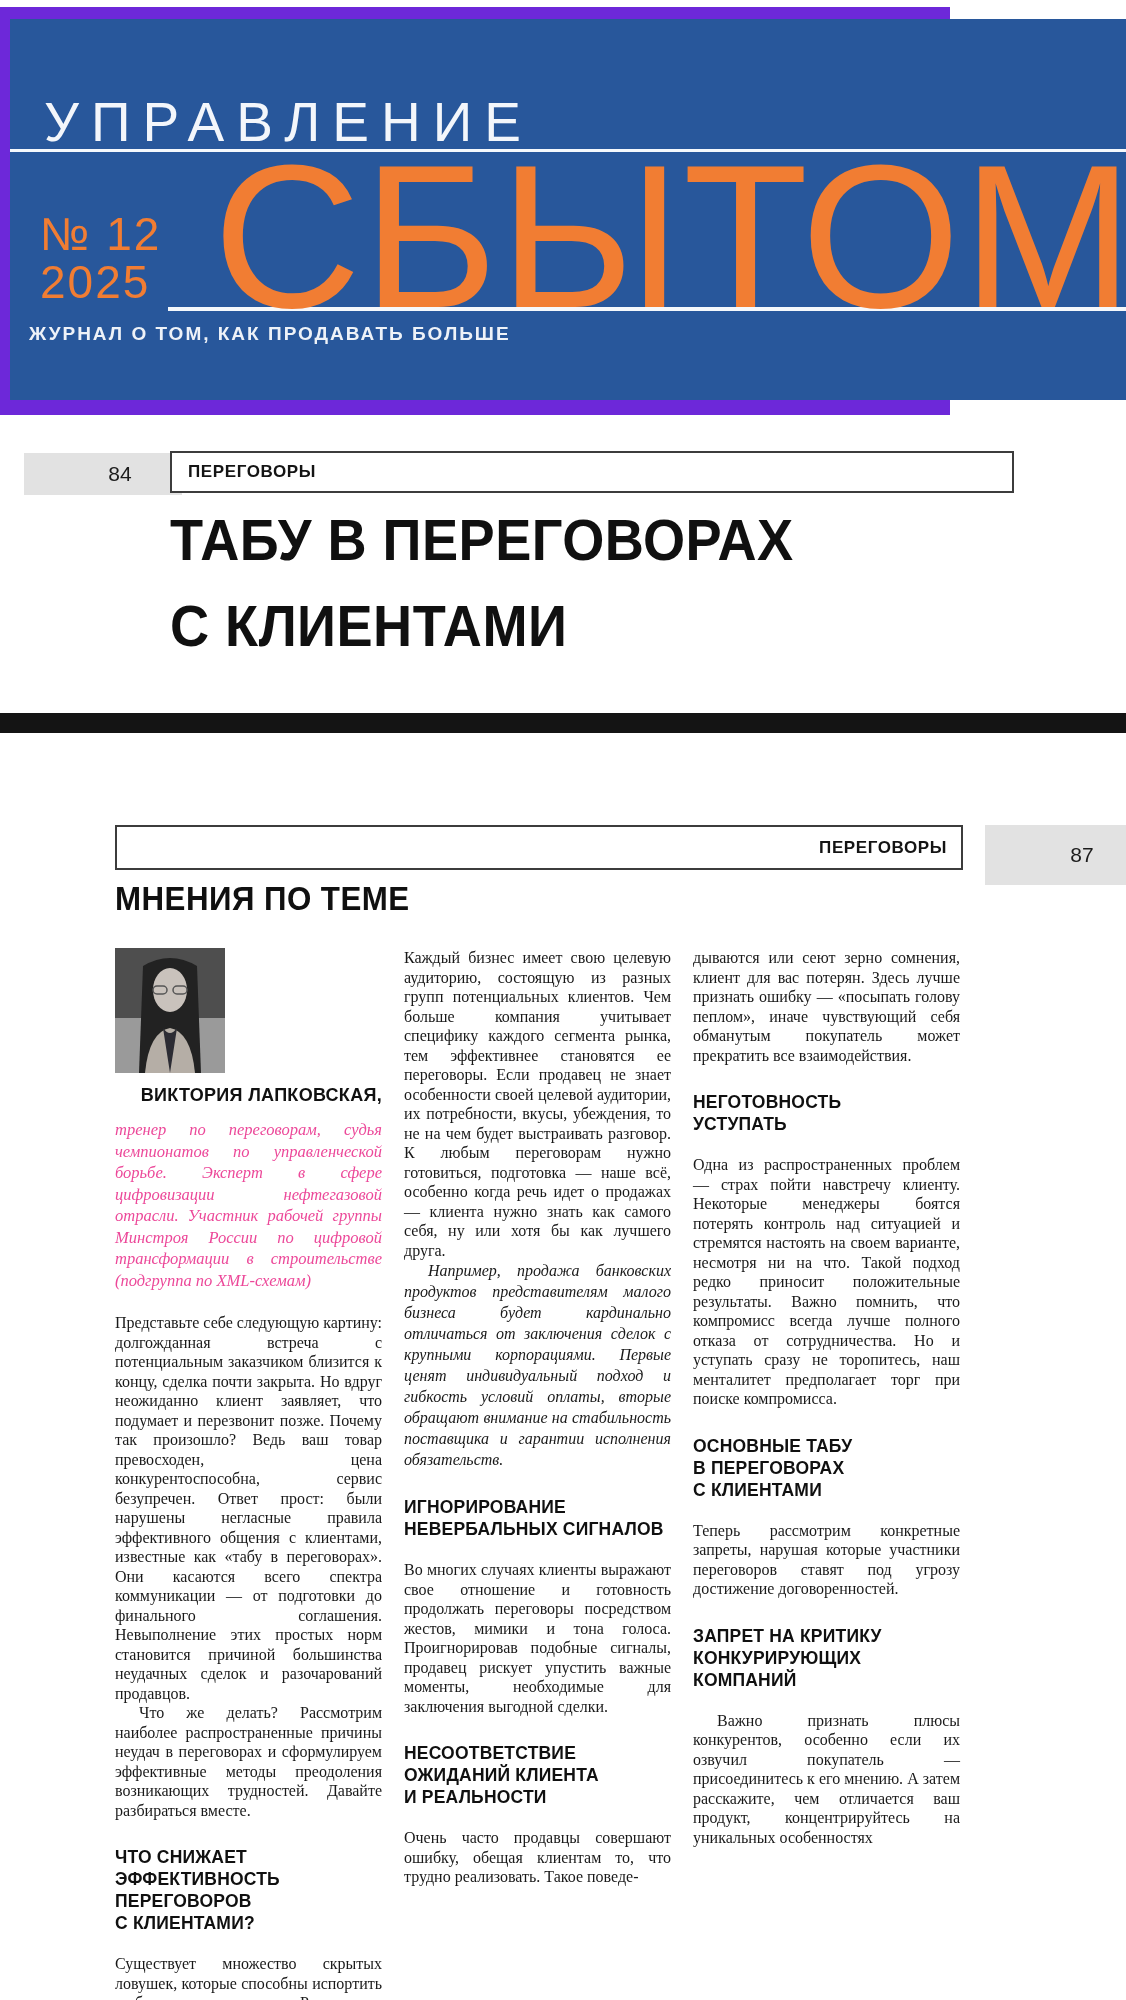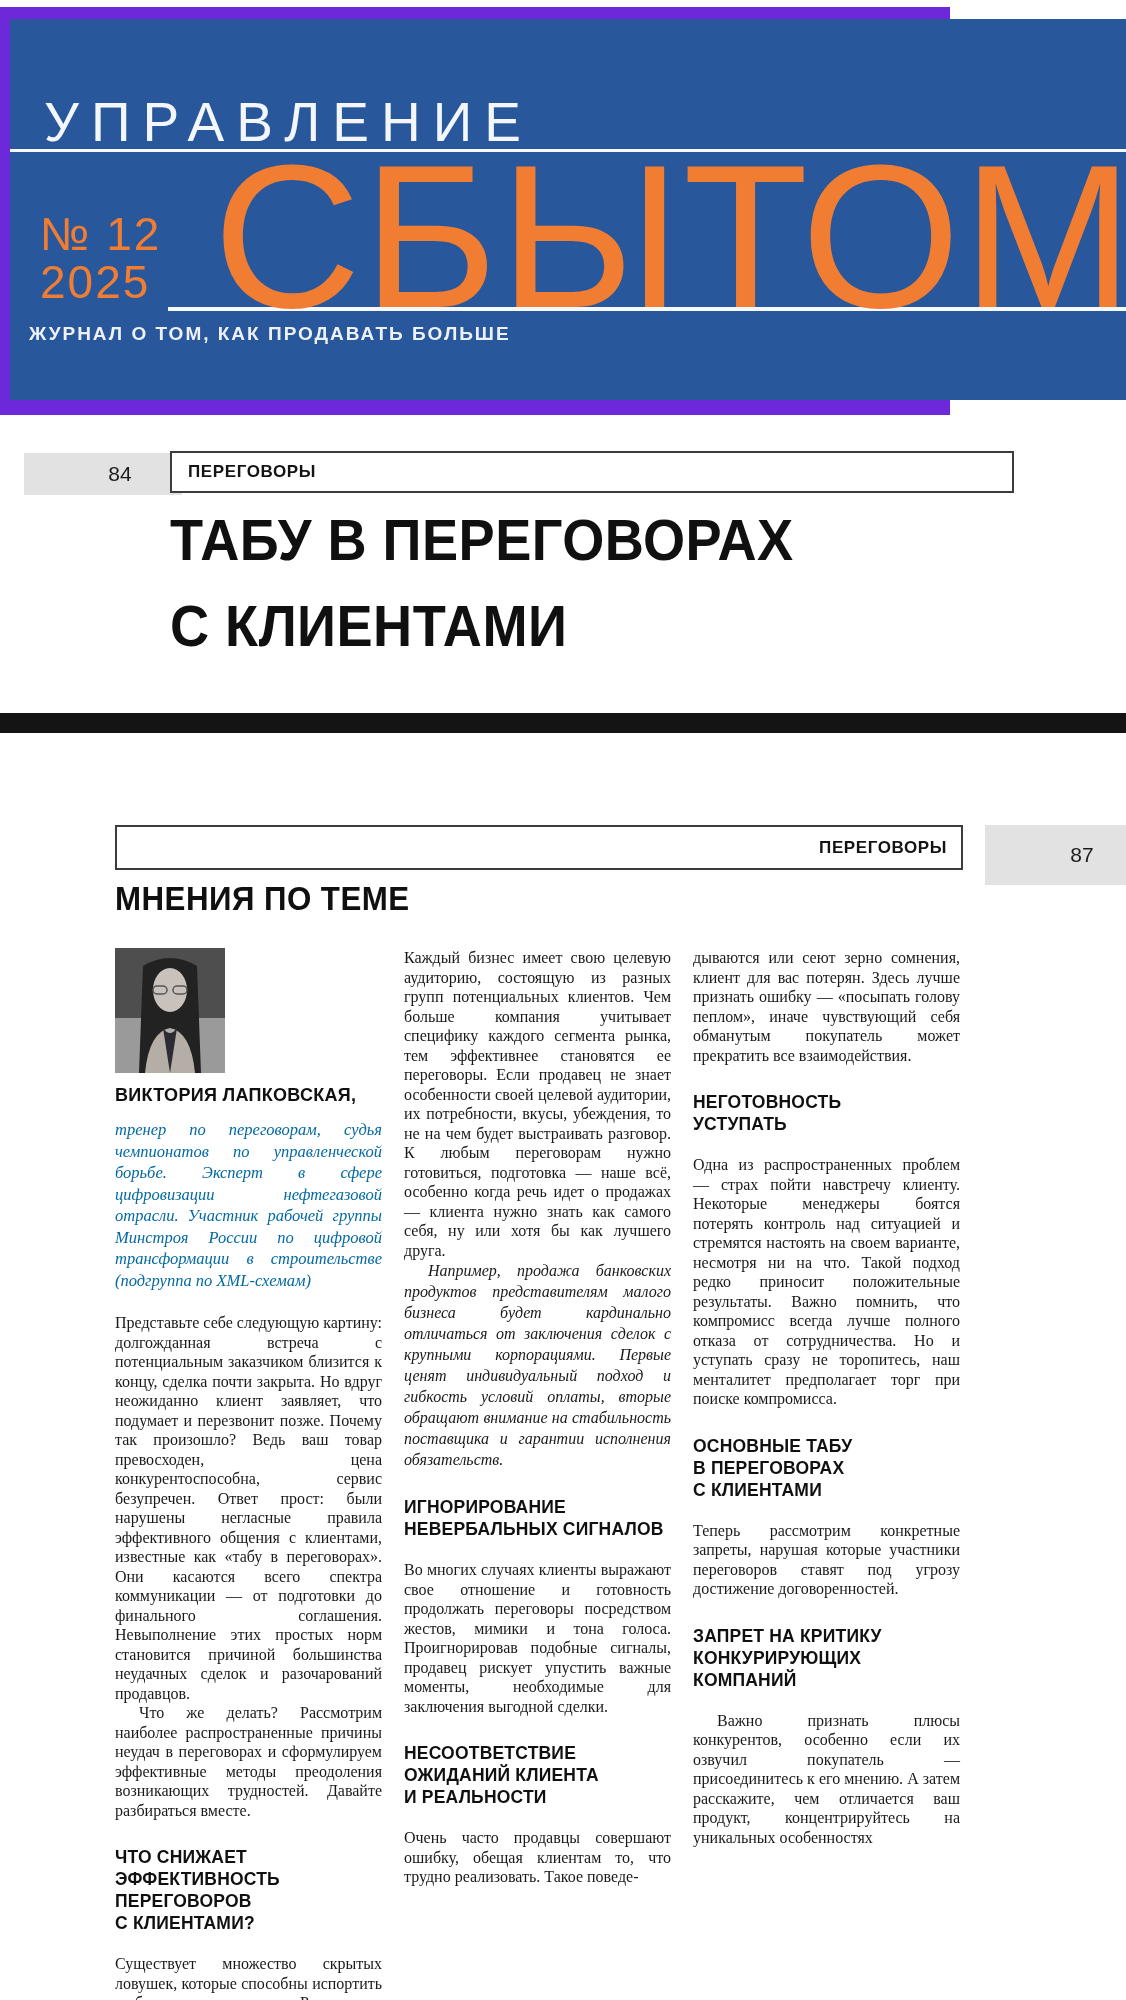--- a/index.html
+++ b/index.html
@@ -50,23 +50,23 @@
   .badge87 { left:985px; top:92px; width:126px; height:60px; }
   .rubric-title { position:absolute; left:115px; top:146px;
     font-family:"Liberation Sans", sans-serif; font-weight:700; font-size:34px; letter-spacing:0.5px;
     color:#101010; transform:scaleX(0.92); transform-origin:left top; }
 
   .columns { position:absolute; left:115px; top:215px; width:845px; display:flex; gap:22px; }
   .col { width:267px; flex:0 0 267px; }
 
   .author-photo { width:110px; height:125px; background:#585858; overflow:hidden; }
   .author-name { margin-top:12px; font-family:"Liberation Sans", sans-serif; font-weight:700;
-    font-size:18px; letter-spacing:0.3px; color:#101010; }
+    font-size:18px; letter-spacing:0.3px; color:#101010;text-align:right; }
   .author-bio { margin-top:13px; font-style:italic; font-size:16.5px; line-height:21.5px;
-    text-align:justify; color:#0369a1; }
+    text-align:justify; color:#ec4899; }
 
   .para { font-size:16px; line-height:19.5px; text-align:justify; color:#191919; margin:0; }
   .para.first-body { margin-top:22px; }
   .para.indent { text-indent:24px; }
   .example { font-style:italic; line-height:21px; }
   .col-heading { font-family:"Liberation Sans", sans-serif; font-weight:700;
     font-size:17.5px; line-height:22px; letter-spacing:0.2px; color:#101010;
     white-space:pre-line; margin:26px 0 20px 0; }
   .col > .col-heading:first-child { margin-top:0; }
 </style>

